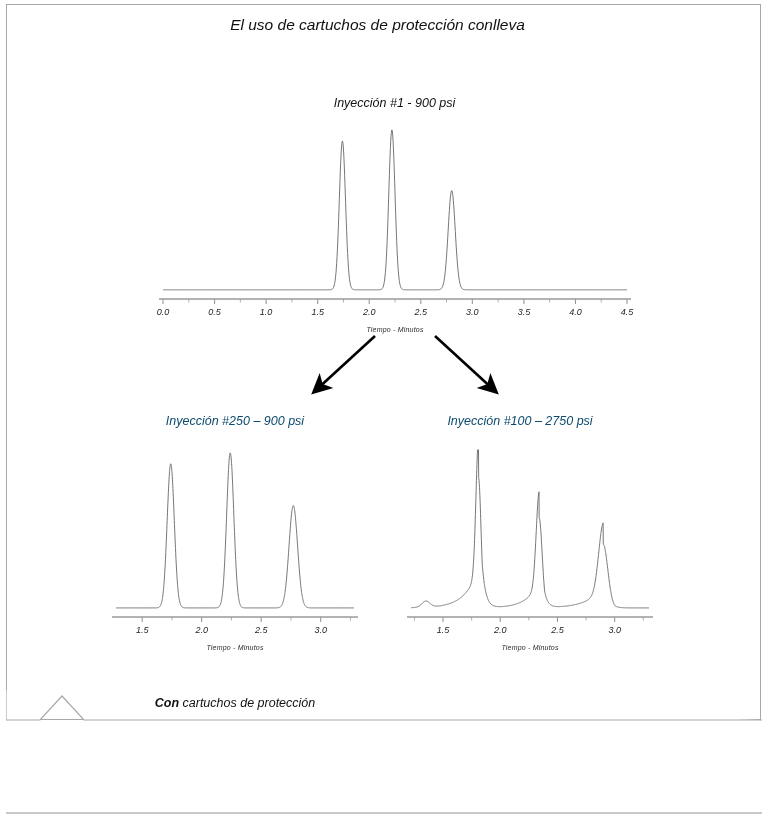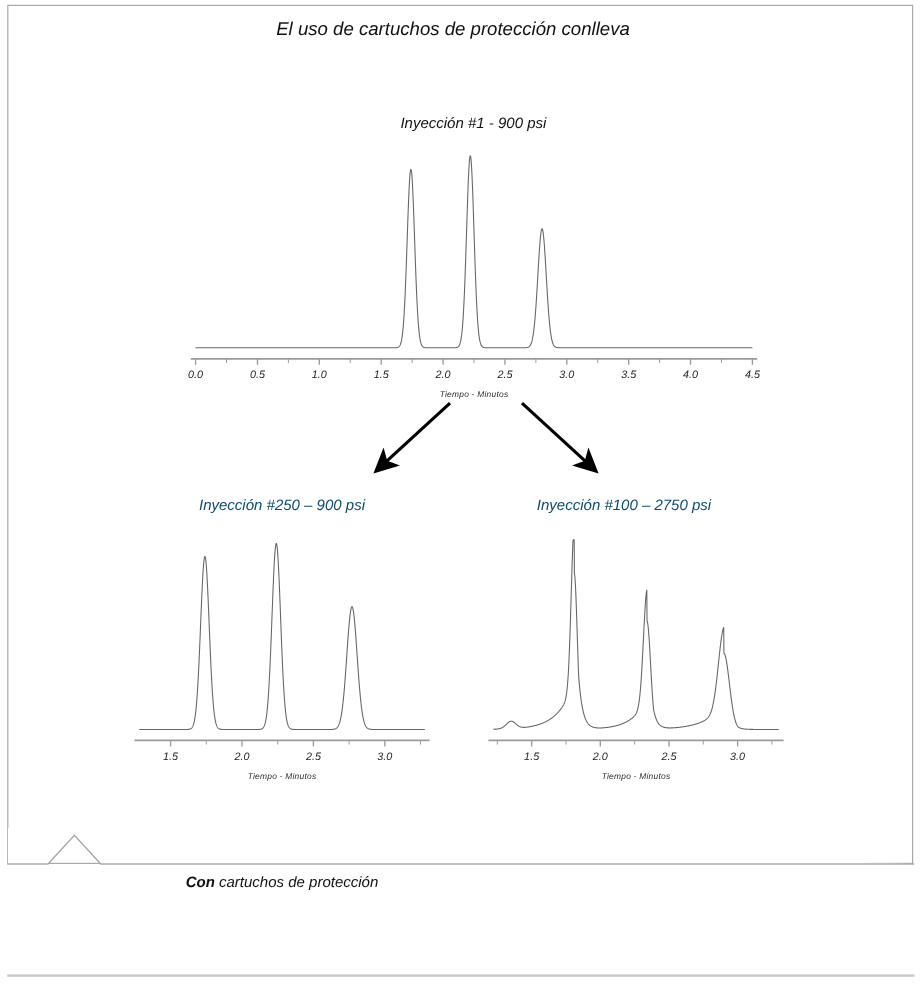--- a/index.html
+++ b/index.html
@@ -175,19 +175,19 @@
         <text x="209.6730769230769" y="185" text-anchor="middle" font-family="&quot;Liberation Sans&quot;, sans-serif" font-size="9" fill="#1d1d1d">3.0</text>
         <line x1="9.43269230769231" y1="169" x2="9.43269230769231" y2="172.5" stroke="#9a9a9a" stroke-width="0.8"></line>
         <line x1="66.64423076923077" y1="169" x2="66.64423076923077" y2="172.5" stroke="#9a9a9a" stroke-width="0.8"></line>
         <line x1="123.85576923076924" y1="169" x2="123.85576923076924" y2="172.5" stroke="#9a9a9a" stroke-width="0.8"></line>
         <line x1="181.06730769230768" y1="169" x2="181.06730769230768" y2="172.5" stroke="#9a9a9a" stroke-width="0.8"></line>
         <line x1="238.27884615384616" y1="169" x2="238.27884615384616" y2="172.5" stroke="#9a9a9a" stroke-width="0.8"></line>
       </svg>
     <div class="axis-title">Tiempo - Minutos</div>
   </div>
 
-  <div class="foot-label" style="left:65px;top:696px;margin-top:32px;">
+  <div class="foot-label" style="left:65px;top:696px;">
     <b>Con</b><span> cartuchos de protección</span>
   </div>
 
   <div class="cap-bottom-rule"></div>
 
 </div>
 
 </body></html>

